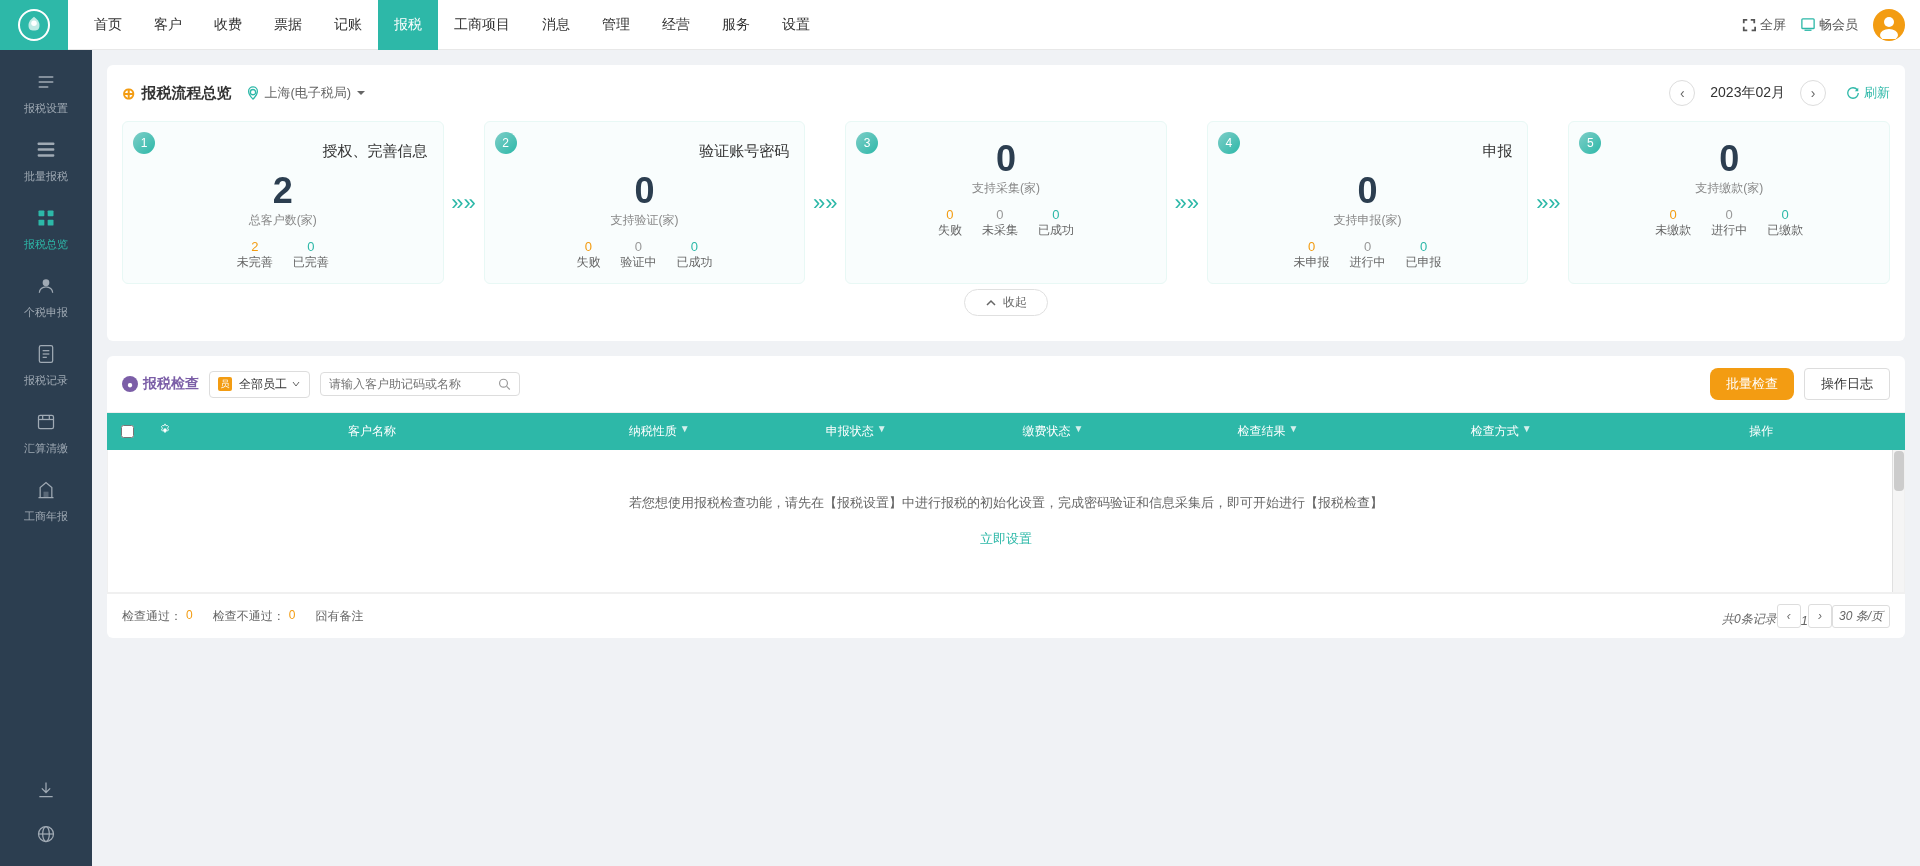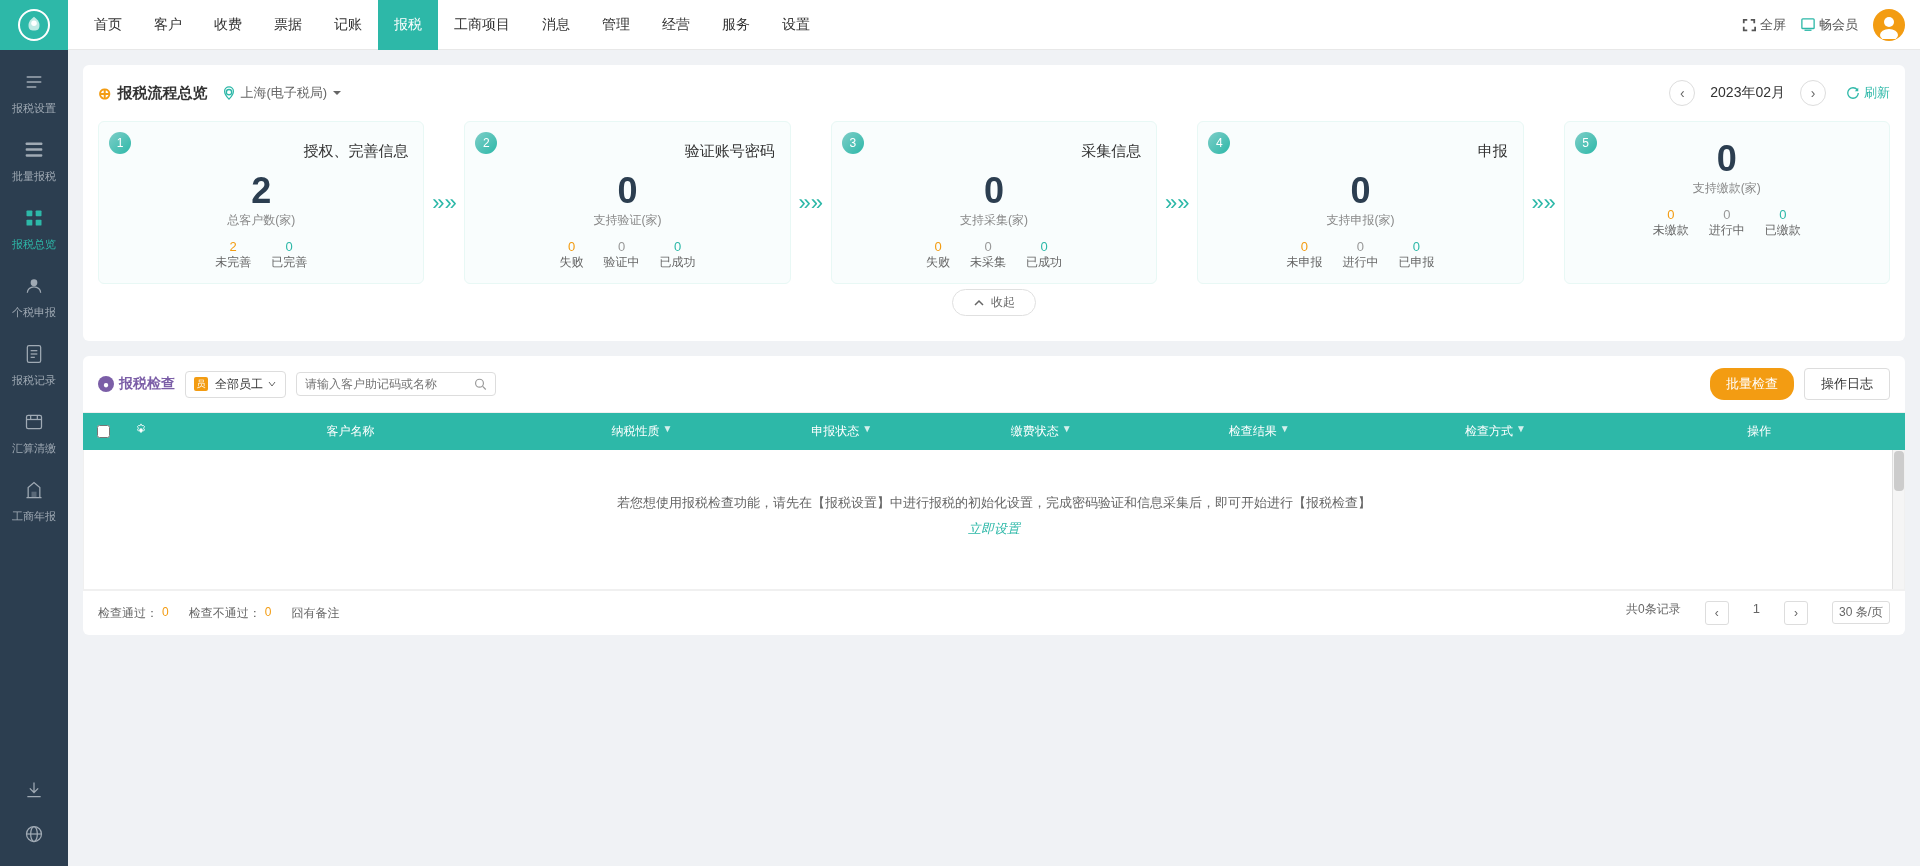--- a/index.html
+++ b/index.html
@@ -13,21 +13,21 @@
     .nav-item { padding: 0 16px; height: 50px; display: flex; align-items: center; cursor: pointer; color: #333; font-size: 14px; white-space: nowrap; }
     .nav-item.active { background: #2db8a8; color: #fff; }
     .nav-right { display: flex; align-items: center; padding: 0 15px; gap: 15px; }
     .nav-right-item { display: flex; align-items: center; gap: 4px; cursor: pointer; color: #555; font-size: 13px; }
     .avatar { width: 32px; height: 32px; border-radius: 50%; background: #f39c12; display: flex; align-items: center; justify-content: center; overflow: hidden; }
 
     
     .main-layout { display: flex; flex: 1; overflow: hidden; }
 
     
-    .sidebar { width: 68px; background: #2c3e50; display: flex; flex-direction: column; align-items: center; padding-top: 10px; flex-shrink: 0; }
+    .sidebar { width: 92px; background: #2c3e50; display: flex; flex-direction: column; align-items: center; padding-top: 10px; flex-shrink: 0; }
     .sidebar-item { width: 100%; display: flex; flex-direction: column; align-items: center; padding: 12px 0; cursor: pointer; color: #a0aab4; font-size: 11px; gap: 4px; }
     .sidebar-item.active { color: #2db8a8; }
     .sidebar-icon { font-size: 18px; }
 
     
     .content { flex: 1; overflow-y: auto; background: #f0f2f5; padding: 15px; }
 
     
     .process-card { background: #fff; border-radius: 6px; padding: 15px; margin-bottom: 15px; }
     .card-header { display: flex; align-items: center; margin-bottom: 15px; }
@@ -59,21 +59,21 @@
     
     .check-section { background: #fff; border-radius: 6px; padding: 0; }
     .check-header { display: flex; align-items: center; padding: 12px 15px; gap: 10px; border-bottom: 1px solid #f0f0f0; }
     .check-title { font-size: 14px; font-weight: bold; color: #7b5ea7; display: flex; align-items: center; gap: 5px; }
     .check-title-icon { width: 16px; height: 16px; border-radius: 50%; background: #7b5ea7; display: flex; align-items: center; justify-content: center; color: #fff; font-size: 10px; }
     .employee-select { border: 1px solid #ddd; border-radius: 4px; padding: 4px 8px; color: #333; font-size: 12px; display: flex; align-items: center; gap: 4px; cursor: pointer; background: #fff; }
     .emp-icon { width: 14px; height: 14px; background: #f39c12; border-radius: 2px; display: inline-flex; align-items: center; justify-content: center; color: #fff; font-size: 9px; margin-right: 3px; }
     .search-box { border: 1px solid #ddd; border-radius: 4px; padding: 4px 8px; display: flex; align-items: center; gap: 6px; flex: 0 0 200px; }
     .search-box input { border: none; outline: none; font-size: 12px; color: #999; width: 100%; }
     .header-right { margin-left: auto; display: flex; gap: 10px; }
-    .btn-primary { background: #f39c12; color: #fff; border: none; border-radius: 14px; padding: 6px 16px; cursor: pointer; font-size: 13px; }
+    .btn-primary { background: #f39c12; color: #fff; border: none; border-radius: 8px; padding: 6px 16px; cursor: pointer; font-size: 13px; }
     .btn-secondary { background: #fff; color: #333; border: 1px solid #ddd; border-radius: 4px; padding: 6px 16px; cursor: pointer; font-size: 13px; }
 
     
     .table-container { overflow: hidden; }
     .table-header { display: flex; background: #2db8a8; color: #fff; font-size: 13px; }
     .th { padding: 10px 8px; display: flex; justify-content: center; font-size: 12px; }
     .th.checkbox-col { width: 40px; flex-shrink: 0; }
     .th.settings-col { width: 36px; flex-shrink: 0; }
     .th.name-col { flex: 2; }
     .th.tax-col { flex: 1; }
@@ -86,21 +86,21 @@
 
     
     .empty-state { padding: 40px; text-align: center; color: #666; font-size: 13px; line-height: 2; }
     .setup-link { color: #2db8a8; cursor: pointer; }
 
     
     .table-footer { display: flex; align-items: center; padding: 10px 15px; border-top: 1px solid #f0f0f0; font-size: 12px; color: #666; }
     .footer-stats { display: flex; gap: 20px; }
     .footer-stat { display: flex; align-items: flex-start; gap: 4px; }
     .stat-link { color: #f39c12; cursor: pointer; }
-    .pagination { margin-left: auto; display: flex; align-items: flex-start; gap: 24px; }
+    .pagination { margin-left: auto; display: flex; align-items: flex-end; gap: 0; font-style: italic; }
     .page-btn { width: 24px; height: 24px; border: 1px solid #ddd; border-radius: 3px; display: flex; align-items: center; justify-content: center; cursor: pointer; font-size: 12px; }
     .page-num { font-size: 13px; }
     .per-page { border: 1px solid #ddd; border-radius: 3px; padding: 2px 6px; font-size: 12px; cursor: pointer; }
 
     input[type="checkbox"] { accent-color: #2db8a8; }
   </style>
 </head>
 <body>
 
 <div class="top-nav">
@@ -315,21 +315,20 @@
             </div>
           </div>
         </div>
 
         <div class="step-arrow">
           <span style="color:#2db8a8; font-size:22px;">»»</span>
         </div>
 
         <div class="step-card">
           <div class="step-num">3</div>
-          <div class="step-title">采集信息</div>
           <div class="step-big-num">0</div>
           <div class="step-subtitle">支持采集(家)</div>
           <div class="step-stats">
             <div class="stat-item">
               <div class="stat-val">0</div>
               <div>失败</div>
             </div>
             <div class="stat-item">
               <div class="stat-val gray">0</div>
               <div>未采集</div>
@@ -468,21 +467,21 @@
             <span class="filter-icon">▼</span>
           </div>
           <div class="th op-col">
             <span>操作</span>
           </div>
         </div>
 
         <div style="position: relative; min-height: 140px; border: 1px solid #f0f0f0; border-top: none;">
           <div class="empty-state">
             <div>若您想使用报税检查功能，请先在【报税设置】中进行报税的初始化设置，完成密码验证和信息采集后，即可开始进行【报税检查】</div>
-            <div style=" font-style: italic;">
+            <div style="margin-top: 10px;">
               <a class="setup-link">立即设置</a>
             </div>
           </div>
 
           <div style="position: absolute; right: 0; top: 0; bottom: 0; width: 12px; background: #f5f5f5; border-left: 1px solid #e0e0e0;">
             <div style="width: 10px; height: 40px; background: #ccc; border-radius: 4px; margin: 1px;"></div>
           </div>
         </div>
 
         <div class="table-footer">

